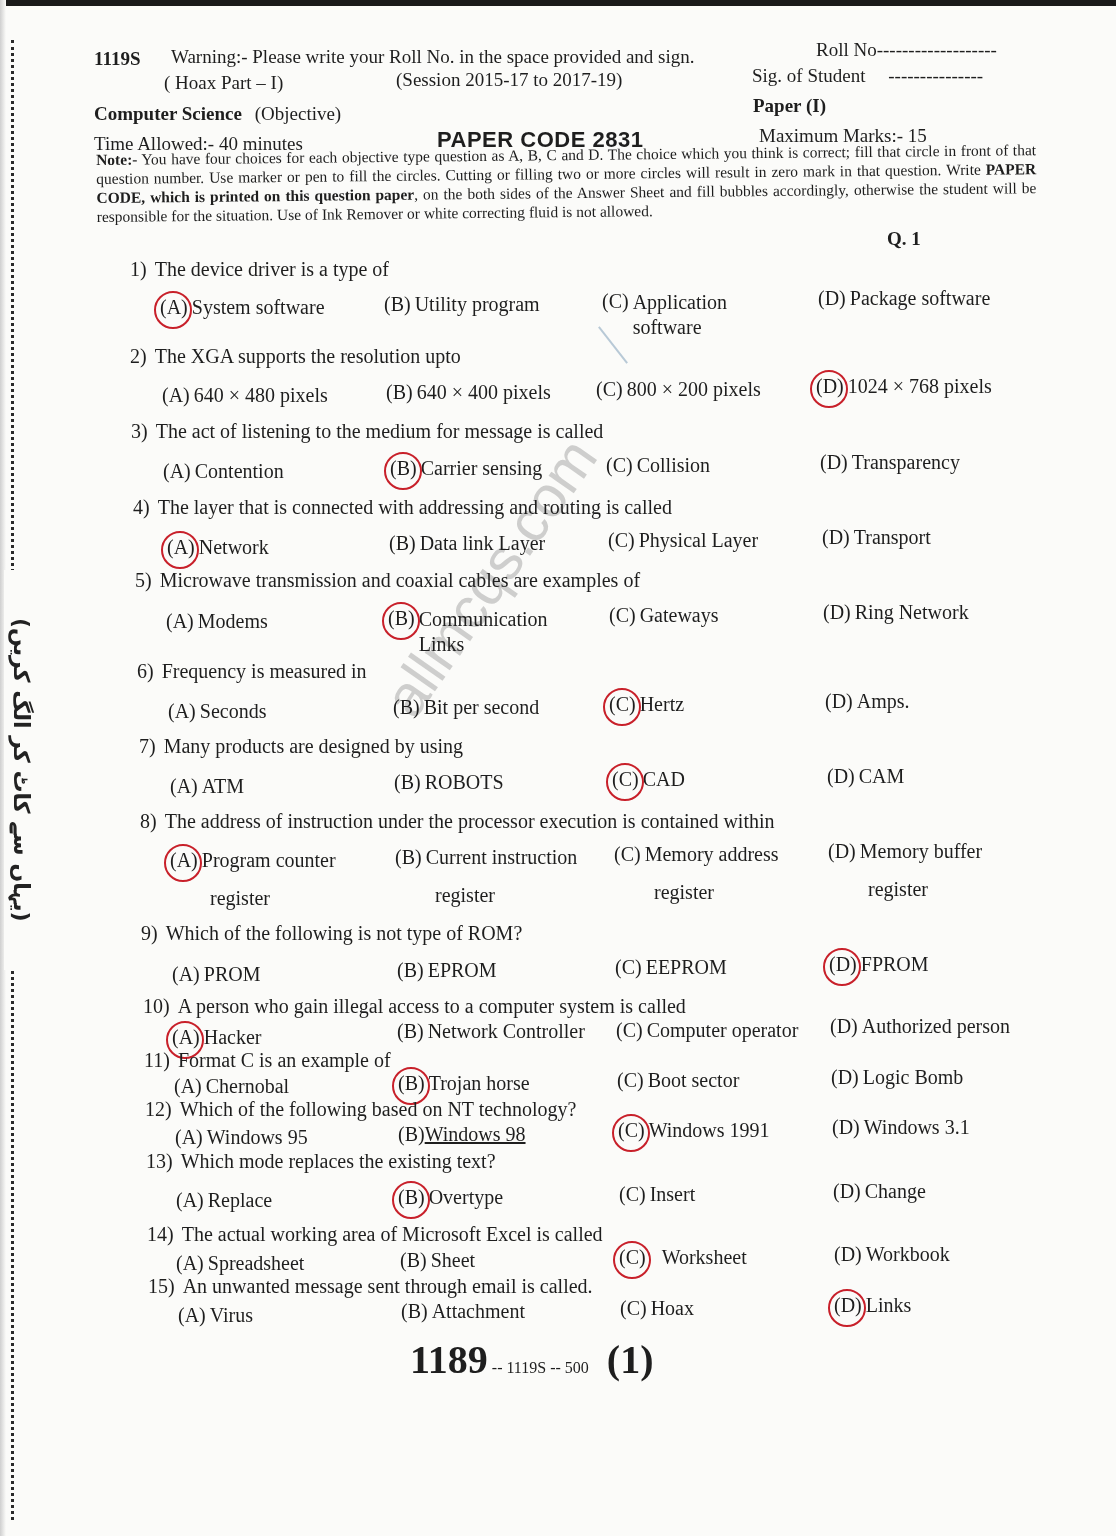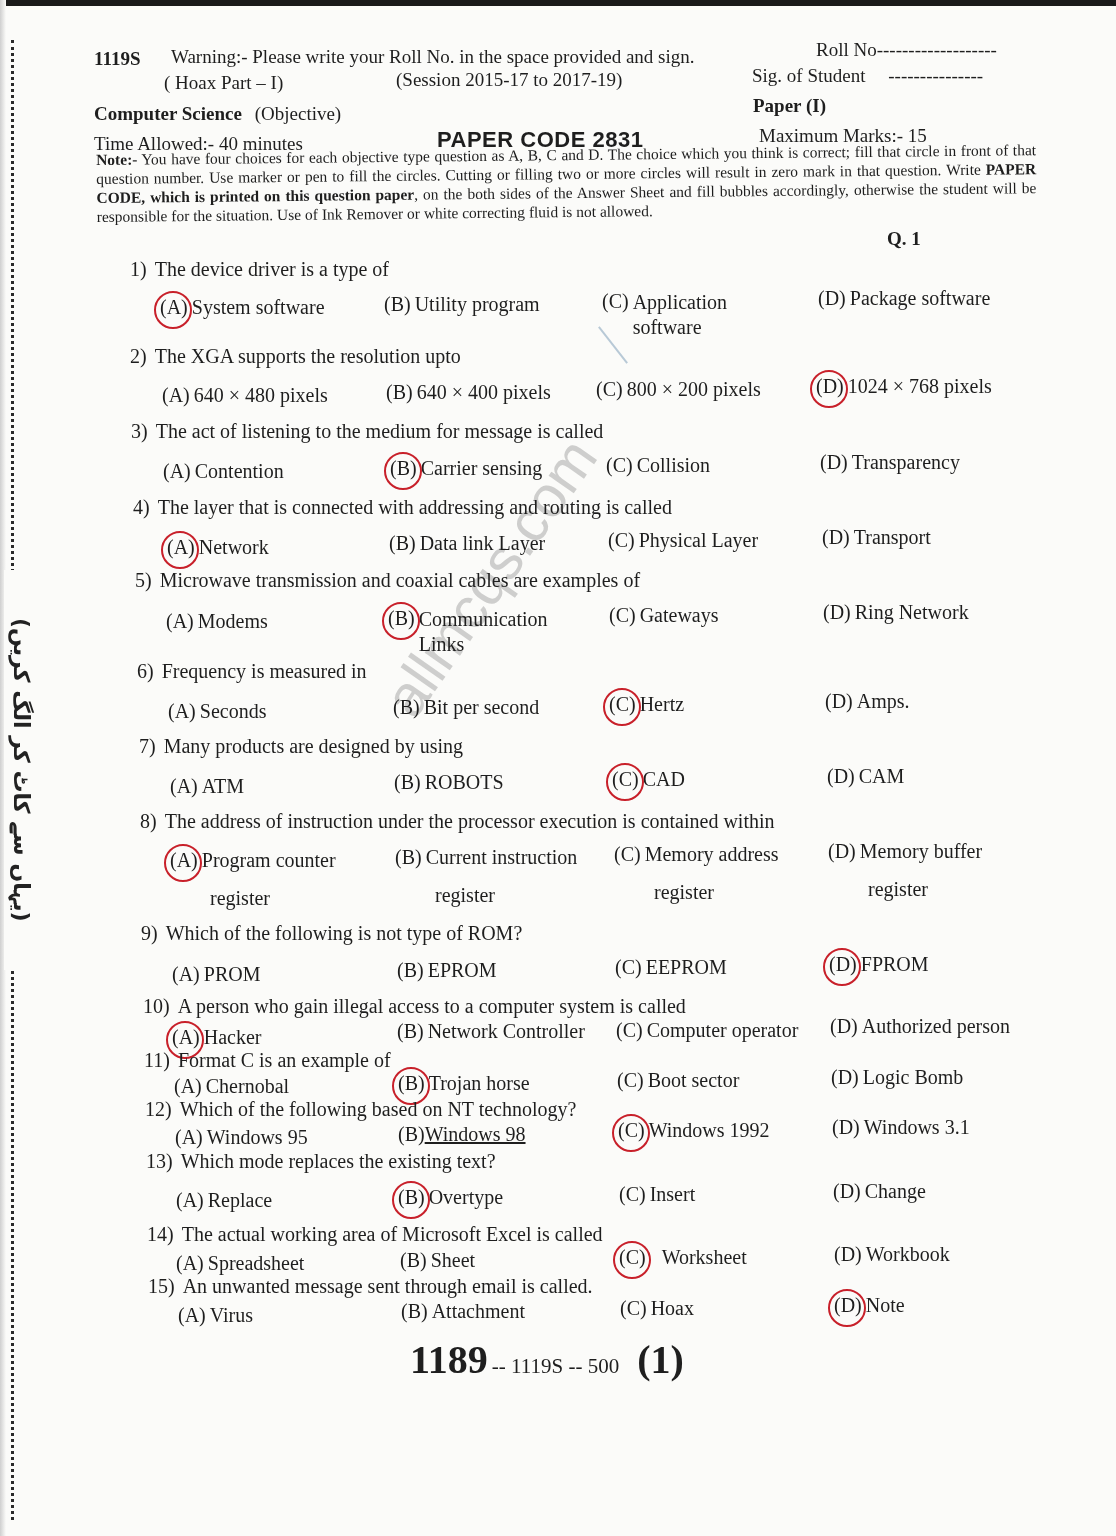--- a/index.html
+++ b/index.html
@@ -38,21 +38,21 @@
     content: ""; position: absolute; left: -6px; top: -5px; width: 34px; height: 34px;
     border: 2.5px solid #c8202a; border-radius: 50%;
   }
   .watermark {
     position: absolute; left: 370px; top: 690px;
     font-family: "Liberation Sans", "DejaVu Sans", sans-serif;
     font-size: 58px; color: rgba(150,150,150,0.45);
     transform: rotate(-55deg); transform-origin: left top; white-space: nowrap;
   }
   .footer-big { font-size: 40px; font-weight: bold; }
-  .footer-small { font-size: 21px; }
+  .footer-small { font-size: 16px; }
   .pencil-stroke { position: absolute; left: 612px; top: 322px; width: 2px; height: 46px; background: #9bb3c8; transform: rotate(-38deg); opacity: 0.7; }
 </style>
 </head>
 <body>
 
 <div class="topbar"></div>
 <div class="left-shadow"></div>
 <div class="cut-line"></div>
 <div class="urdu-note">(یہاں سے کاٹ کر الگ کریں)</div>
 
@@ -142,36 +142,36 @@
     <div class="abs opt" style="left: 616px; top: 1019px;"><span>(C)</span><span style="margin-left: 4px;">Computer operator</span></div>
     <div class="abs opt" style="left: 830px; top: 1015px;"><span>(D)</span><span style="margin-left: 4px;">Authorized person</span></div>
     <div class="abs qtext" style="left: 144px; top: 1049px;"><span>11)</span><span style="margin-left: 8px;">Format C is an example of</span></div>
     <div class="abs opt" style="left: 174px; top: 1075px;"><span>(A)</span><span style="margin-left: 4px;">Chernobal</span></div>
     <div class="abs opt" style="left: 398px; top: 1072px;"><span class="circled">(B)</span><span style="margin-left: 4px;">Trojan horse</span></div>
     <div class="abs opt" style="left: 617px; top: 1069px;"><span>(C)</span><span style="margin-left: 4px;">Boot sector</span></div>
     <div class="abs opt" style="left: 831px; top: 1066px;"><span>(D)</span><span style="margin-left: 4px;">Logic Bomb</span></div>
     <div class="abs qtext" style="left: 145px; top: 1098px;"><span>12)</span><span style="margin-left: 8px;">Which of the following based on NT technology?</span></div>
     <div class="abs opt" style="left: 175px; top: 1126px;"><span>(A)</span><span style="margin-left: 4px;">Windows 95</span></div>
     <div class="abs opt" style="left: 398px; top: 1123px;"><span>(B)</span><span style=" text-decoration: underline;">Windows 98</span></div>
-    <div class="abs opt" style="left: 618px; top: 1119px;"><span class="circled">(C)</span><span style="margin-left: 4px;">Windows 1992</span></div>
+    <div class="abs opt" style="left: 618px; top: 1119px;"><span class="circled">(C)</span><span style="margin-left: 4px;">Windows 1991</span></div>
     <div class="abs opt" style="left: 832px; top: 1116px;"><span>(D)</span><span style="margin-left: 4px;">Windows 3.1</span></div>
     <div class="abs qtext" style="left: 146px; top: 1150px;"><span>13)</span><span style="margin-left: 8px;">Which mode replaces the existing text?</span></div>
     <div class="abs opt" style="left: 176px; top: 1189px;"><span>(A)</span><span style="margin-left: 4px;">Replace</span></div>
     <div class="abs opt" style="left: 398px; top: 1186px;"><span class="circled">(B)</span><span style="margin-left: 4px;">Overtype</span></div>
     <div class="abs opt" style="left: 619px; top: 1183px;"><span>(C)</span><span style="margin-left: 4px;">Insert</span></div>
     <div class="abs opt" style="left: 833px; top: 1180px;"><span>(D)</span><span style="margin-left: 4px;">Change</span></div>
     <div class="abs qtext" style="left: 147px; top: 1223px;"><span>14)</span><span style="margin-left: 8px;">The actual working area of Microsoft Excel is called</span></div>
     <div class="abs opt" style="left: 176px; top: 1252px;"><span>(A)</span><span style="margin-left: 4px;">Spreadsheet</span></div>
     <div class="abs opt" style="left: 400px; top: 1249px;"><span>(B)</span><span style="margin-left: 4px;">Sheet</span></div>
     <div class="abs opt" style="left: 619px; top: 1246px;"><span class="circled">(C)</span><span style="margin-left: 16px;">Worksheet</span></div>
     <div class="abs opt" style="left: 834px; top: 1243px;"><span>(D)</span><span style="margin-left: 4px;">Workbook</span></div>
     <div class="abs qtext" style="left: 148px; top: 1275px;"><span>15)</span><span style="margin-left: 8px;">An unwanted message sent through email is called.</span></div>
     <div class="abs opt" style="left: 178px; top: 1304px; text-align: center;"><span>(A)</span><span style="margin-left: 4px;">Virus</span></div>
     <div class="abs opt" style="left: 401px; top: 1300px;"><span>(B)</span><span style="margin-left: 4px;">Attachment</span></div>
     <div class="abs opt" style="left: 620px; top: 1297px;"><span>(C)</span><span style="margin-left: 4px;">Hoax</span></div>
-    <div class="abs opt" style="left: 834px; top: 1294px;"><span class="circled">(D)</span><span style="margin-left: 4px;">Note</span></div>
+    <div class="abs opt" style="left: 834px; top: 1294px;"><span class="circled">(D)</span><span style="margin-left: 4px;">Links</span></div>
   </div>
 
 <div class="abs" style="left:410px;top:1336px;">
   <span class="footer-big">1189</span>
   <span class="footer-small">-- 1119S -- 500</span>
   <span class="footer-big" style="margin-left:14px;">(1)</span>
 </div>
 
 </body></html>

